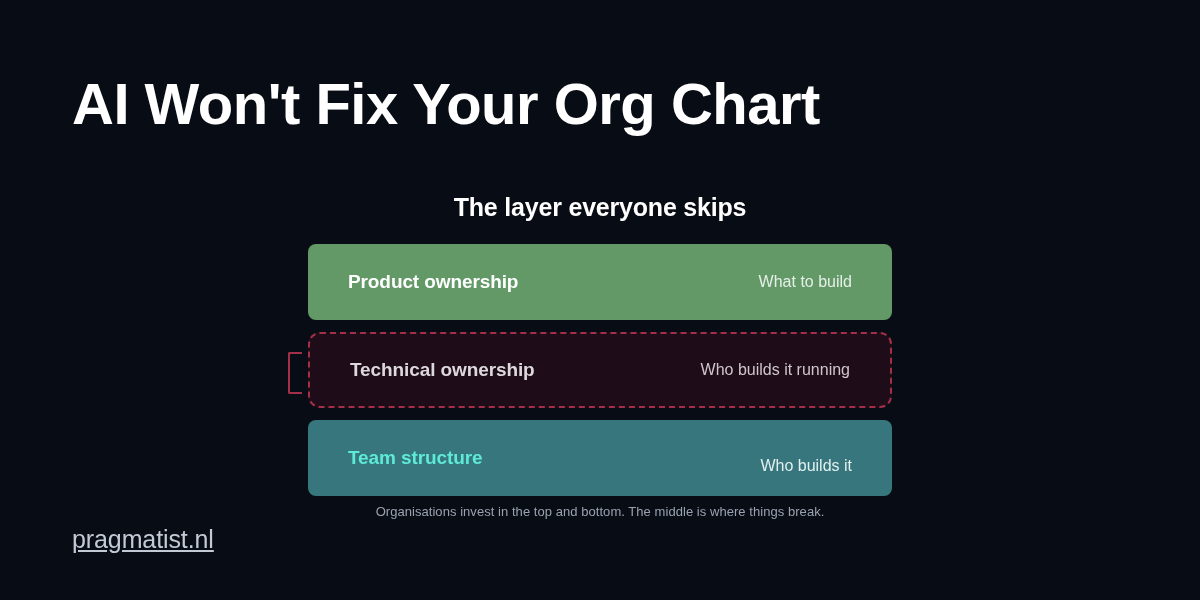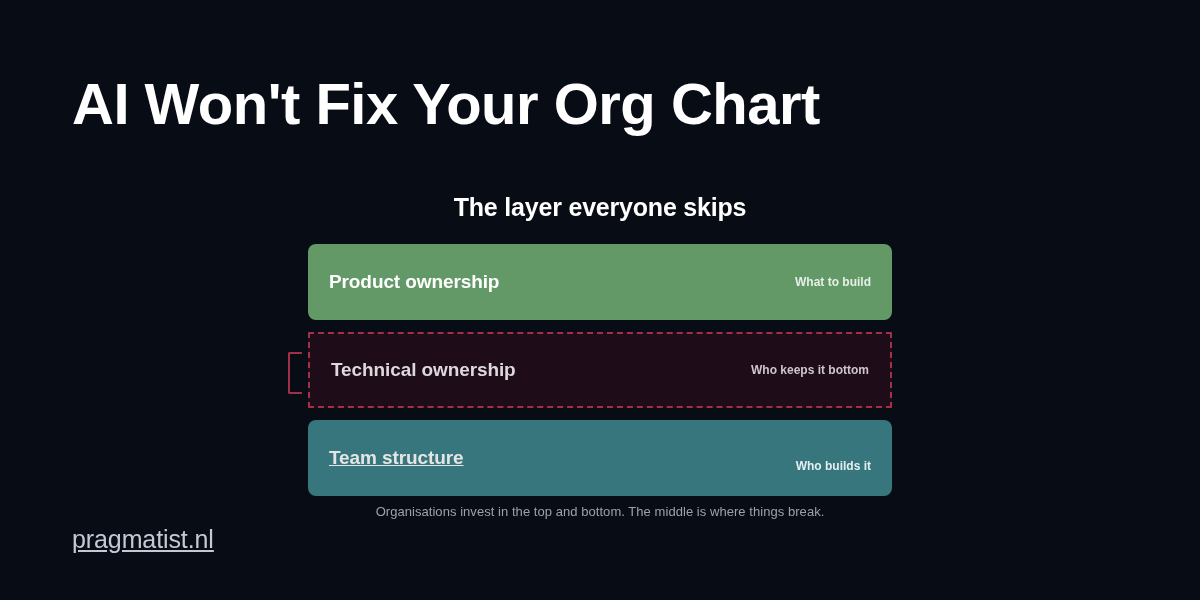--- a/index.html
+++ b/index.html
@@ -54,58 +54,58 @@
   }
 
   .bar {
     position: relative;
     box-sizing: border-box;
     height: 76px;
     border-radius: 8px;
     display: flex;
     align-items: center;
     justify-content: space-between;
-    padding: 0 21px;
+    padding: 0 40px;
     margin-bottom: 12px;
   }
   .bar:last-child { margin-bottom: 0; }
 
   .bar-label {
     font-size: 19px;
     font-weight: bold;
     letter-spacing: -0.1px;
     white-space: nowrap;
   }
   .bar-note {
-    font-size: 12px;
-    font-weight: bold;
+    font-size: 16px;
+    font-weight: normal;
     white-space: nowrap;
   }
 
   
   .bar.row-top {
     background: #629967;
   }
   .bar.row-top .bar-label { color: #ffffff; }
   .bar.row-top .bar-note  { color: #e6efe7; }
 
   
   .bar.row-middle {
     background: #1e0c19;
     border: 2px dashed #a33048;
-    border-radius: 1px;
+    border-radius: 12px;
   }
   .bar.row-middle .bar-label { color: #ddd8dc; }
   .bar.row-middle .bar-note  { color: #cfc6cb; }
 
   
   .bar.row-bottom {
     background: #36767c;
   }
-  .bar.row-bottom .bar-label { color: #e5e5e5; text-decoration: underline; }
+  .bar.row-bottom .bar-label { color: #5eead4; }
   .bar.row-bottom .bar-note  { color: #e3eff0; margin-top: 16px; }
 
   
   .bracket {
     position: absolute;
     left: -22px;
     top: 18px;
     width: 14px;
     height: 42px;
     box-sizing: border-box;
@@ -148,21 +148,21 @@
     <div class="bars">
 
       <div class="bar row-top">
         <span class="bar-label">Product ownership</span>
         <span class="bar-note">What to build</span>
       </div>
 
       <div class="bar row-middle">
         <span class="bracket"></span>
         <span class="bar-label">Technical ownership</span>
-        <span class="bar-note">Who keeps it bottom</span>
+        <span class="bar-note">Who builds it running</span>
       </div>
 
       <div class="bar row-bottom">
         <span class="bar-label">Team structure</span>
         <span class="bar-note">Who builds it</span>
       </div>
 
     </div>
 
     <div class="caption">Organisations invest in the top and bottom. The middle is where things break.</div>

